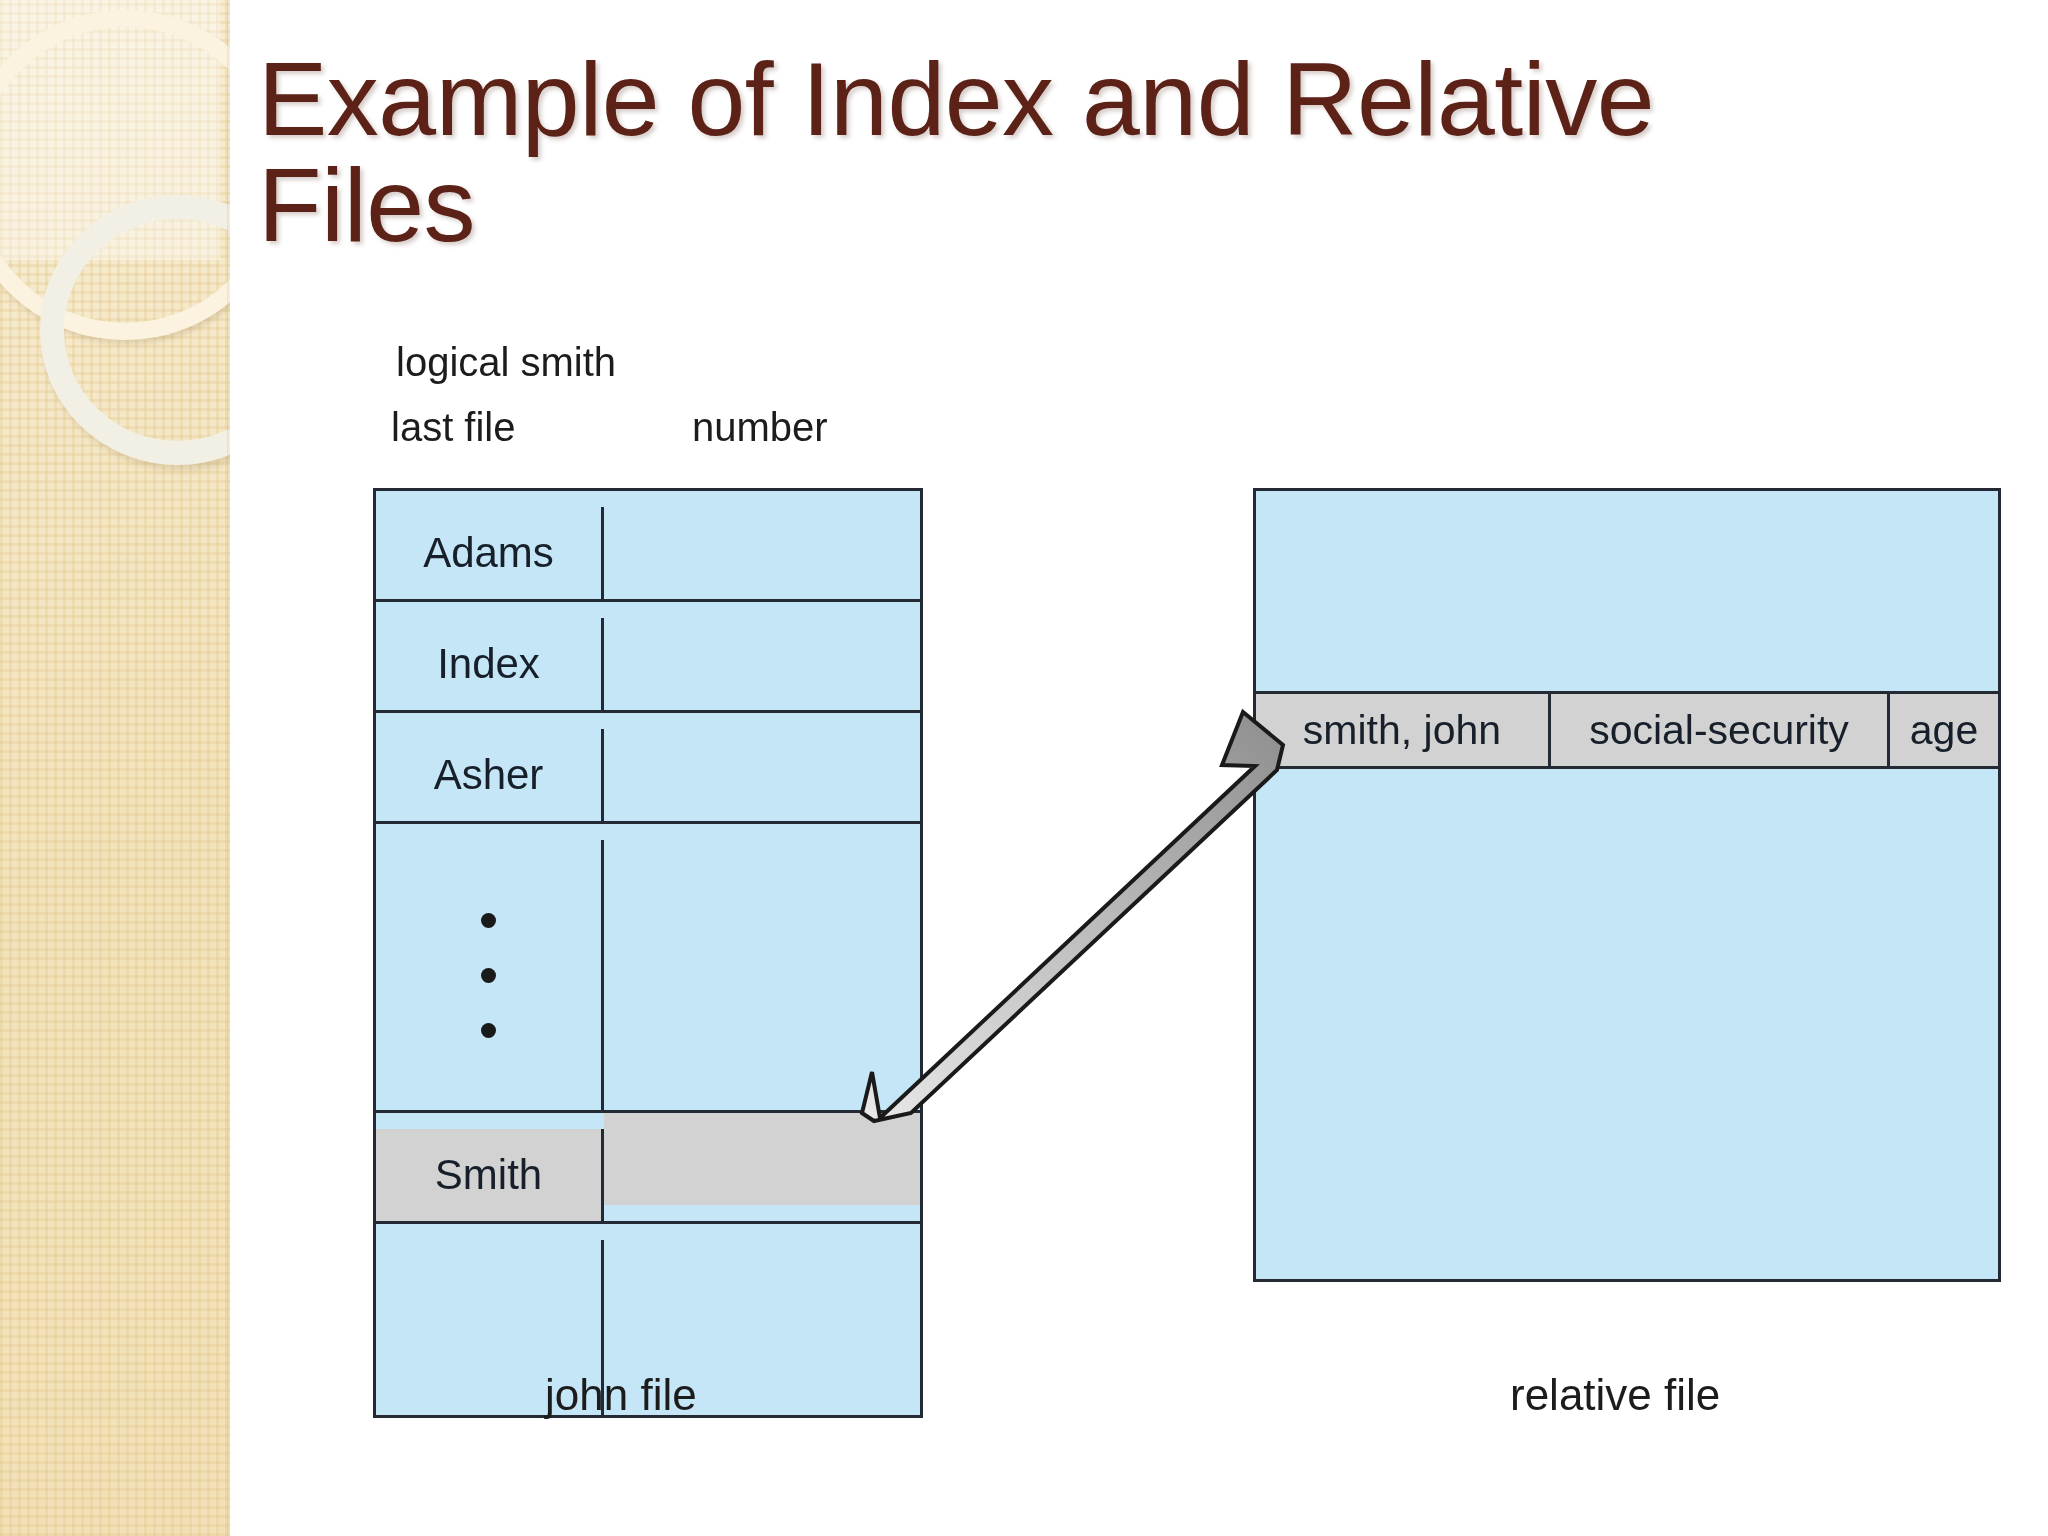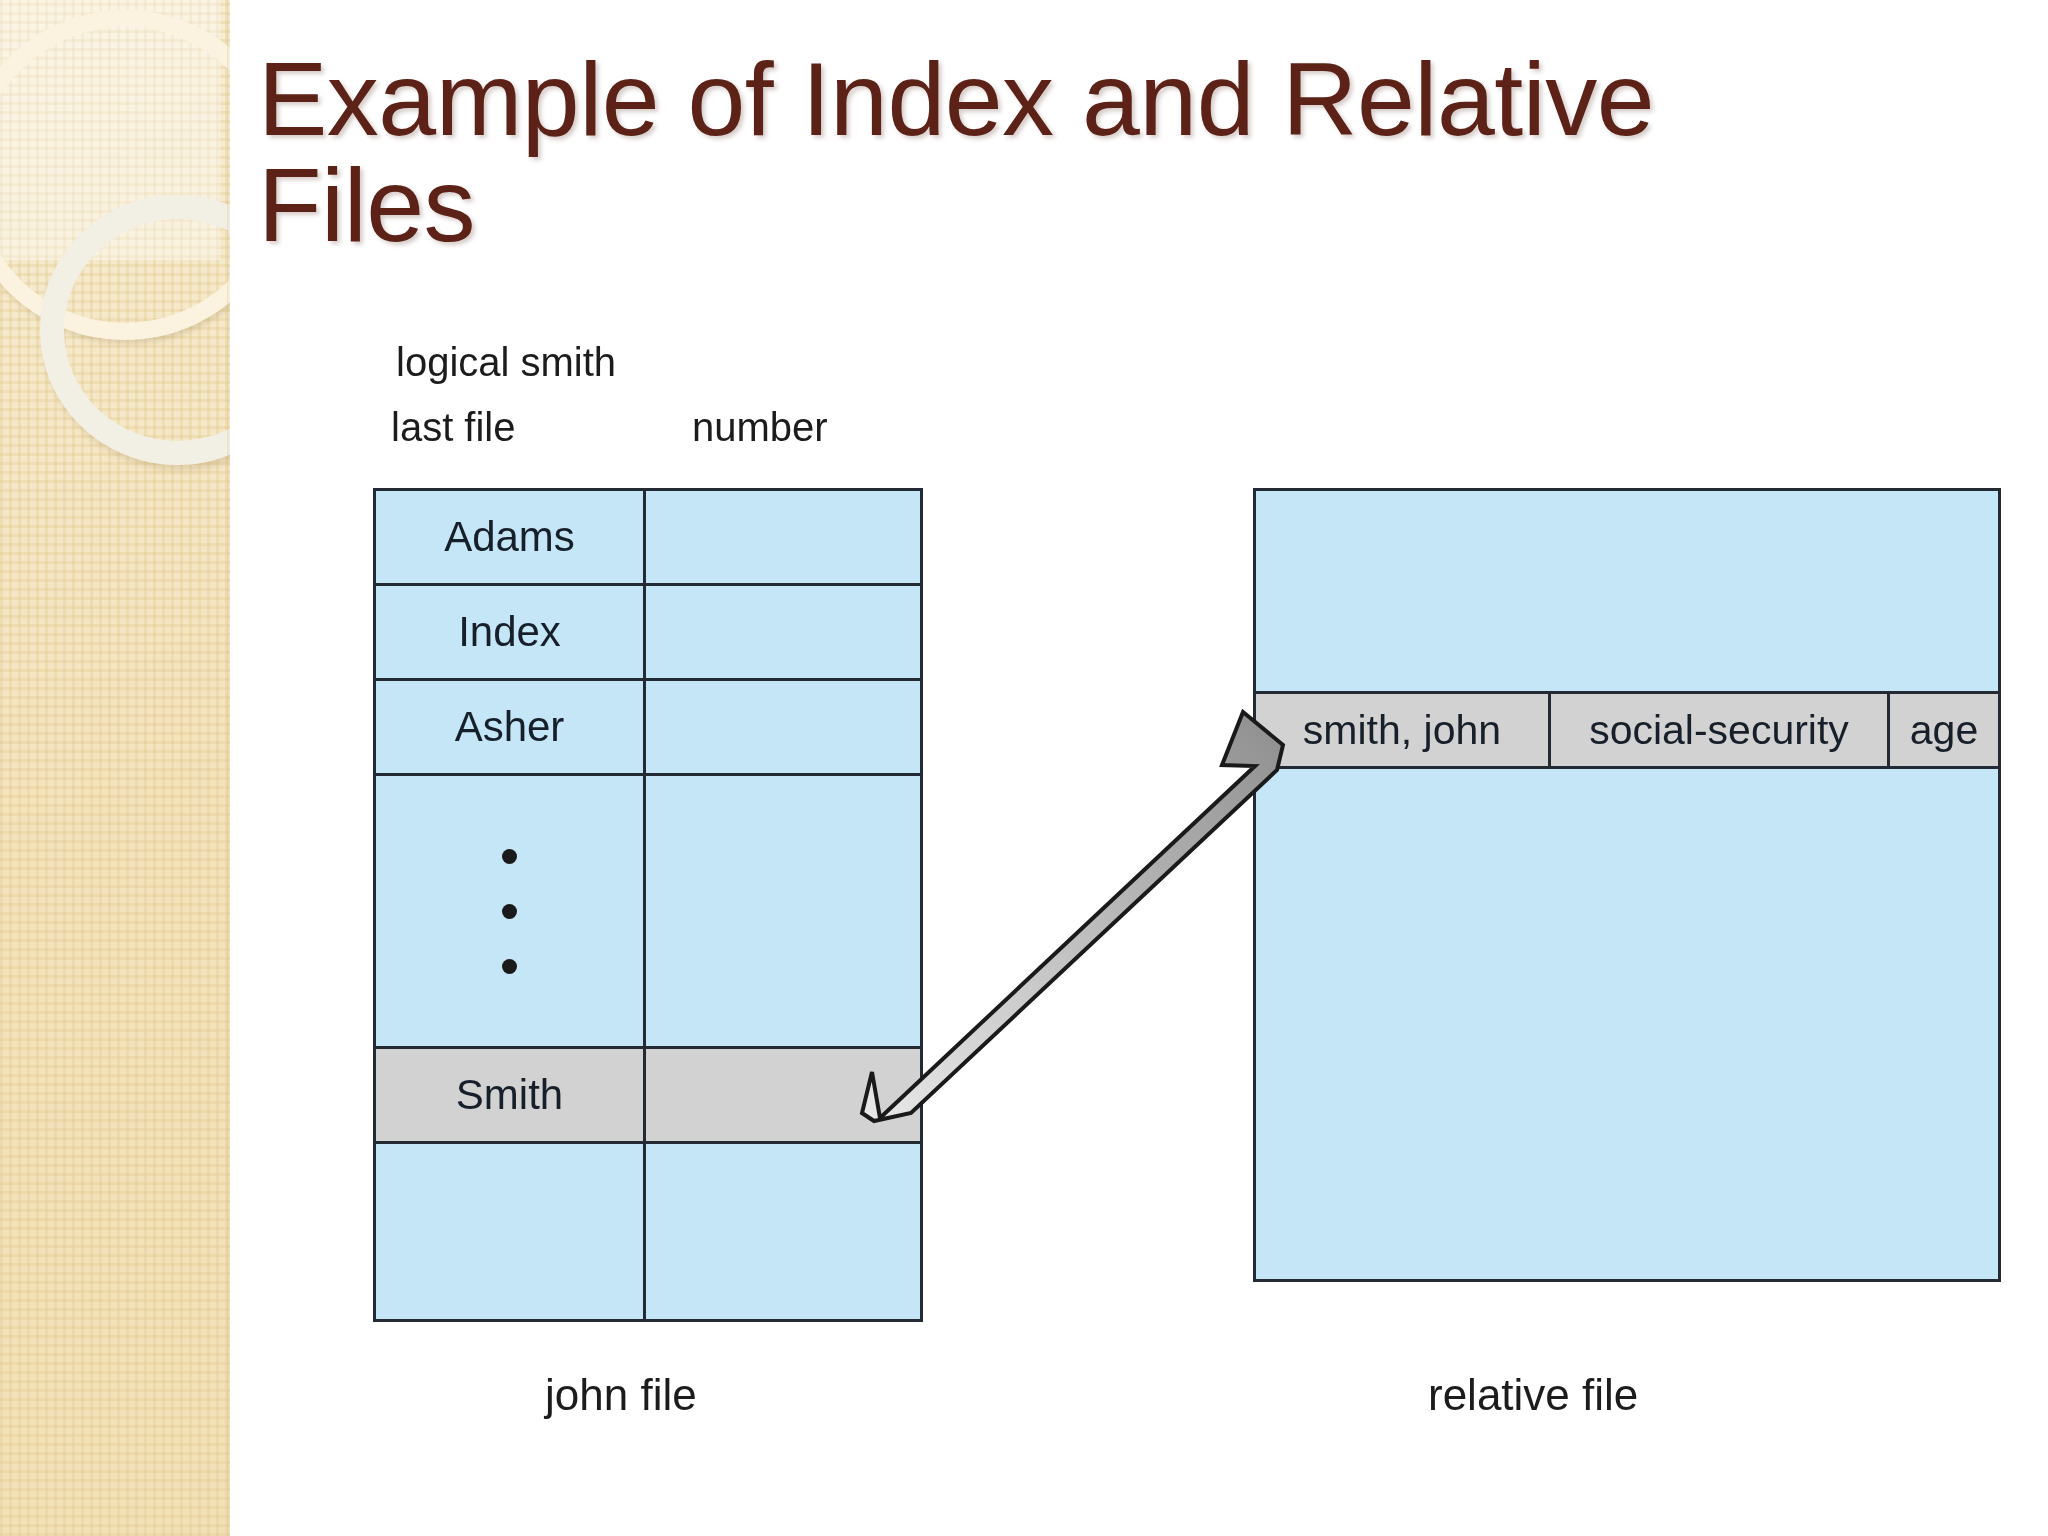--- a/index.html
+++ b/index.html
@@ -111,29 +111,30 @@
     box-sizing: border-box;
     background: #c5e6f7;
   }
   #index-table .irow {
     display: flex;
     box-sizing: border-box;
     border-bottom: 3px solid #232a33;
   }
   #index-table .irow:last-child { border-bottom: none; }
   #index-table .cell-name {
-    width: 270px;
+    width: 228px;
     box-sizing: border-box;
     border-right: 3px solid #232a33;
     display: flex;
     align-items: center;
     justify-content: center;
     font-size: 42px;
     color: #17202a;
     background: #c5e6f7;
+    margin-top: 16px;
   }
   #index-table .cell-num {
     flex: 1;
     box-sizing: border-box;
     background: #c5e6f7;
   }
   #index-table .irow.named .cell-name,
   #index-table .irow.named .cell-num { height: 92px; }
   #index-table .irow.dots .cell-name,
   #index-table .irow.dots .cell-num { height: 270px; }
@@ -287,16 +288,16 @@
           <stop offset="0%" stop-color="#e9e9e9"></stop>
           <stop offset="45%" stop-color="#c2c2c2"></stop>
           <stop offset="100%" stop-color="#8e8e8e"></stop>
         </linearGradient>
       </defs>
       <polygon points="1243,712 1222,765 1255,766 880,1118 872,1072 862,1113 874,1121 911,1113 1277,770 1283,745" fill="url(#arrGrad)" stroke="#1a1a1a" stroke-width="4" stroke-linejoin="miter"></polygon>
     </svg>
 
     <div class="caption" style="left:545px; top:1370px;">john file</div>
 
-    <div class="caption" style="left:1428px; top:1370px;text-align:center;">relative file</div>
+    <div class="caption" style="left:1510px; top:1370px;text-align:center;">relative file</div>
 
   </div>
 </div>
 
 </body></html>

